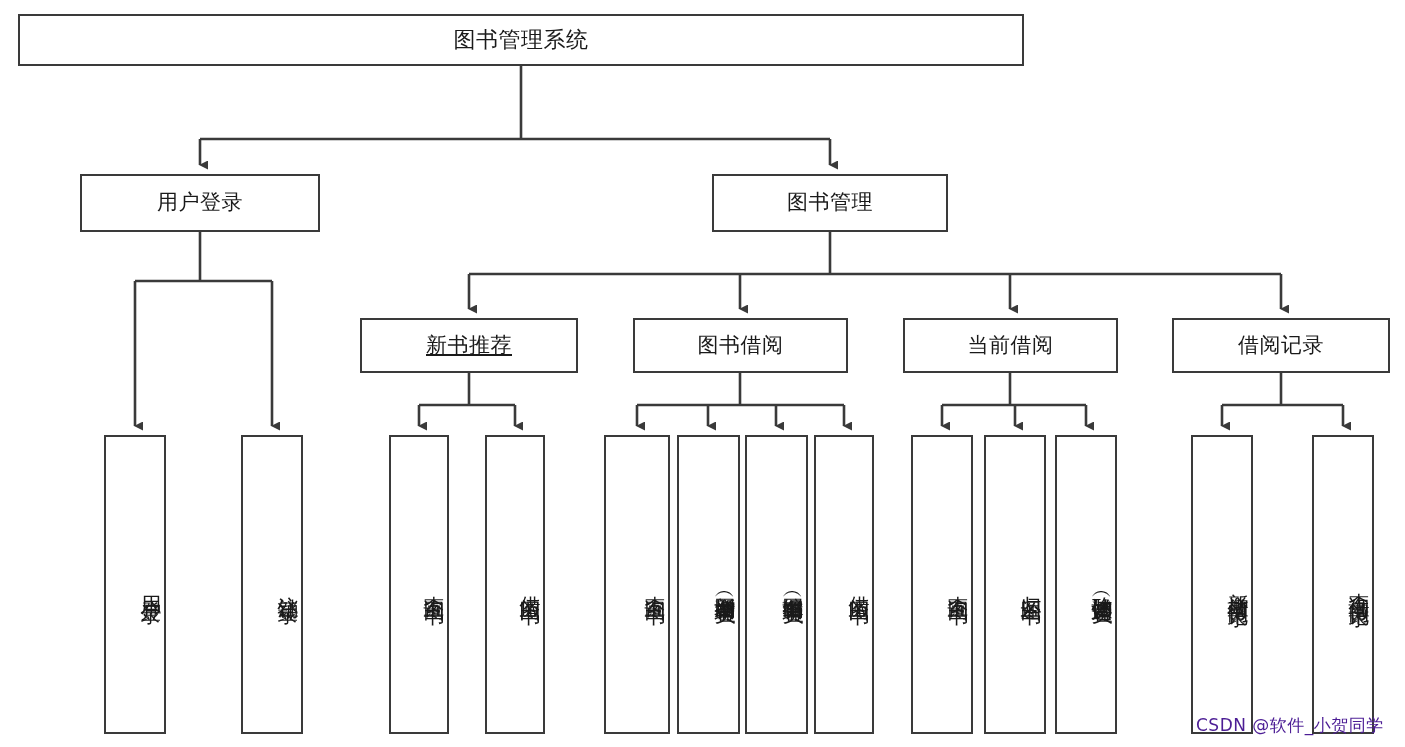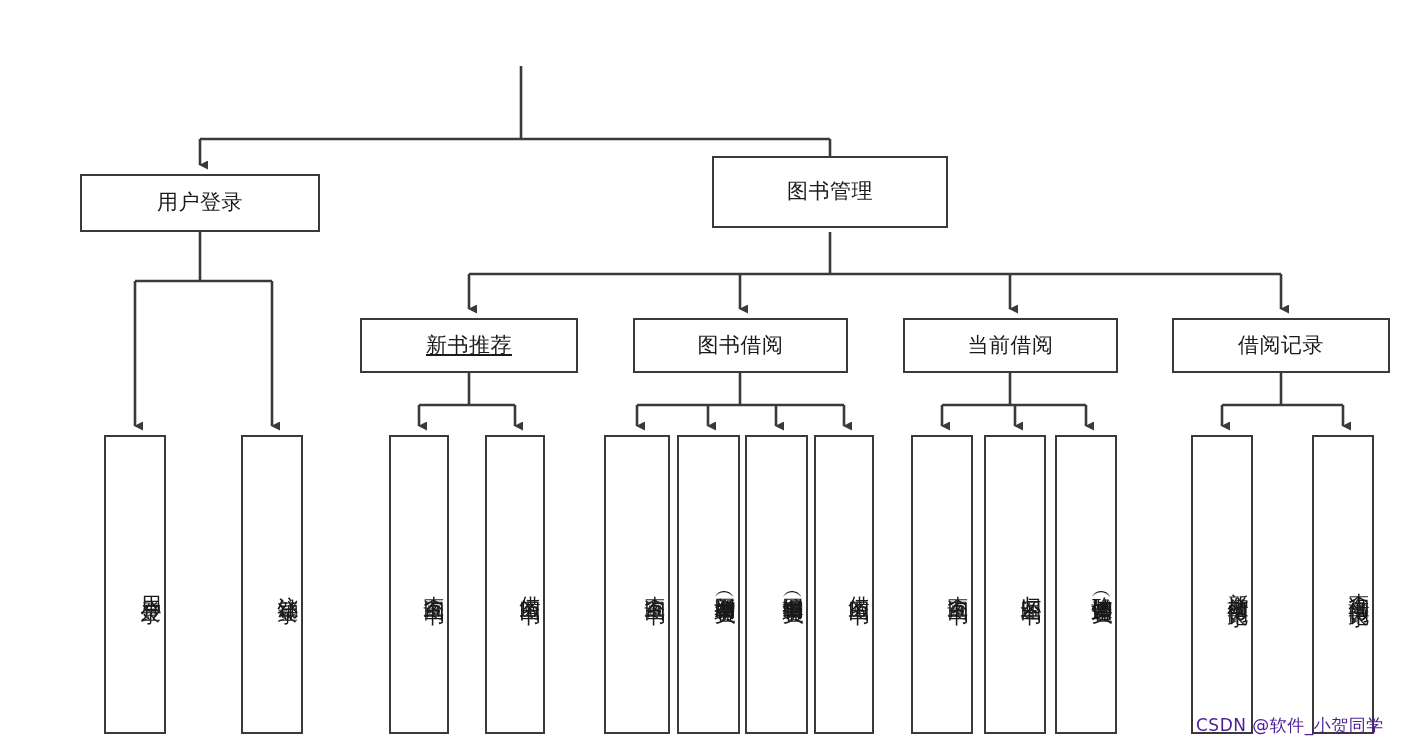--- a/index.html
+++ b/index.html
@@ -118,23 +118,24 @@
       <path d="M1015,405 L1015,426" marker-end="url(#arrow)"></path>
       <path d="M1086,405 L1086,426" marker-end="url(#arrow)"></path>
 
       <path d="M1281,373 L1281,405"></path>
       <path d="M1222,405 L1343,405"></path>
       <path d="M1222,405 L1222,426" marker-end="url(#arrow)"></path>
       <path d="M1343,405 L1343,426" marker-end="url(#arrow)"></path>
     </g>
   </svg>
 
+  <div class="node horiz root" id="node-root" style="left: 18px; top: 14px; width: 1006px; height: 52px;">图书管理系统</div>
 
   <div class="node horiz" id="node-l2-0" style="left: 80px; top: 174px; width: 240px; height: 58px;">用户登录</div>
-  <div class="node horiz" id="node-l2-1" style="left: 712px; top: 156px; width: 236px; height: 72px;">图书管理</div>
+  <div class="node horiz" id="node-l2-1" style="left: 712px; top: 174px; width: 236px; height: 58px;">图书管理</div>
 
   <div class="node horiz" id="node-l3-0" style="left: 360px; top: 318px; width: 218px; height: 55px; text-decoration: underline;">新书推荐</div>
   <div class="node horiz" id="node-l3-2" style="left: 903px; top: 318px; width: 215px; height: 55px;">当前借阅</div>
   <div class="node horiz" id="node-l3-1" style="left: 633px; top: 318px; width: 215px; height: 55px;">图书借阅</div>
   <div class="node horiz" id="node-l3-3" style="left: 1172px; top: 318px; width: 218px; height: 55px;">借阅记录</div>
 
   <div class="node vert" id="node-leaf-0" style="left: 104px; top: 435px; width: 62px; height: 299px;">用户登录</div>
   <div class="node vert" id="node-leaf-1" style="left: 241px; top: 435px; width: 62px; height: 299px;">注销登录</div>
   <div class="node vert" id="node-leaf-2" style="left: 389px; top: 435px; width: 60px; height: 299px;">查询图书</div>
   <div class="node vert" id="node-leaf-3" style="left: 485px; top: 435px; width: 60px; height: 299px;">借阅图书</div>

